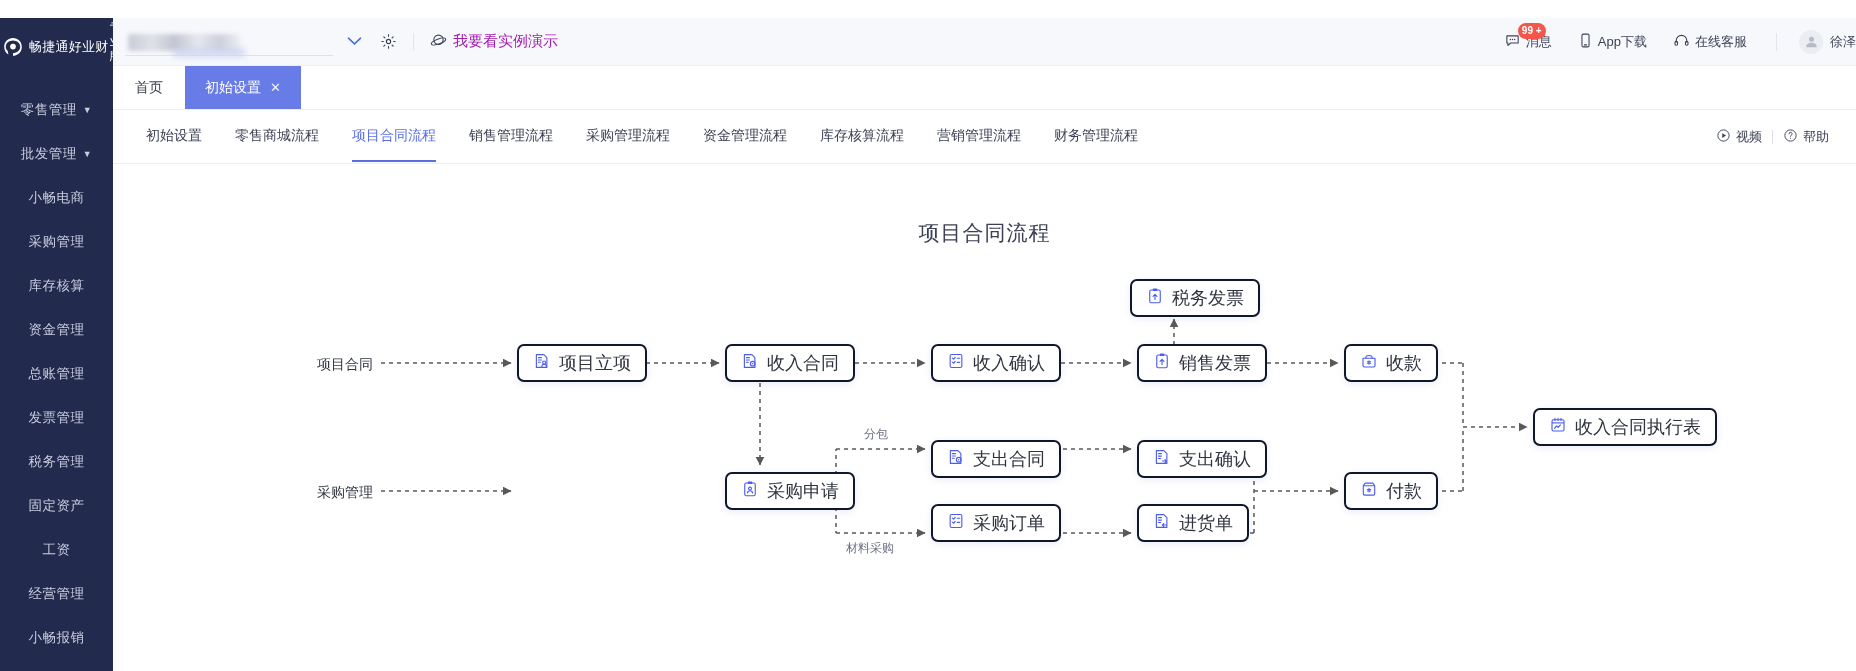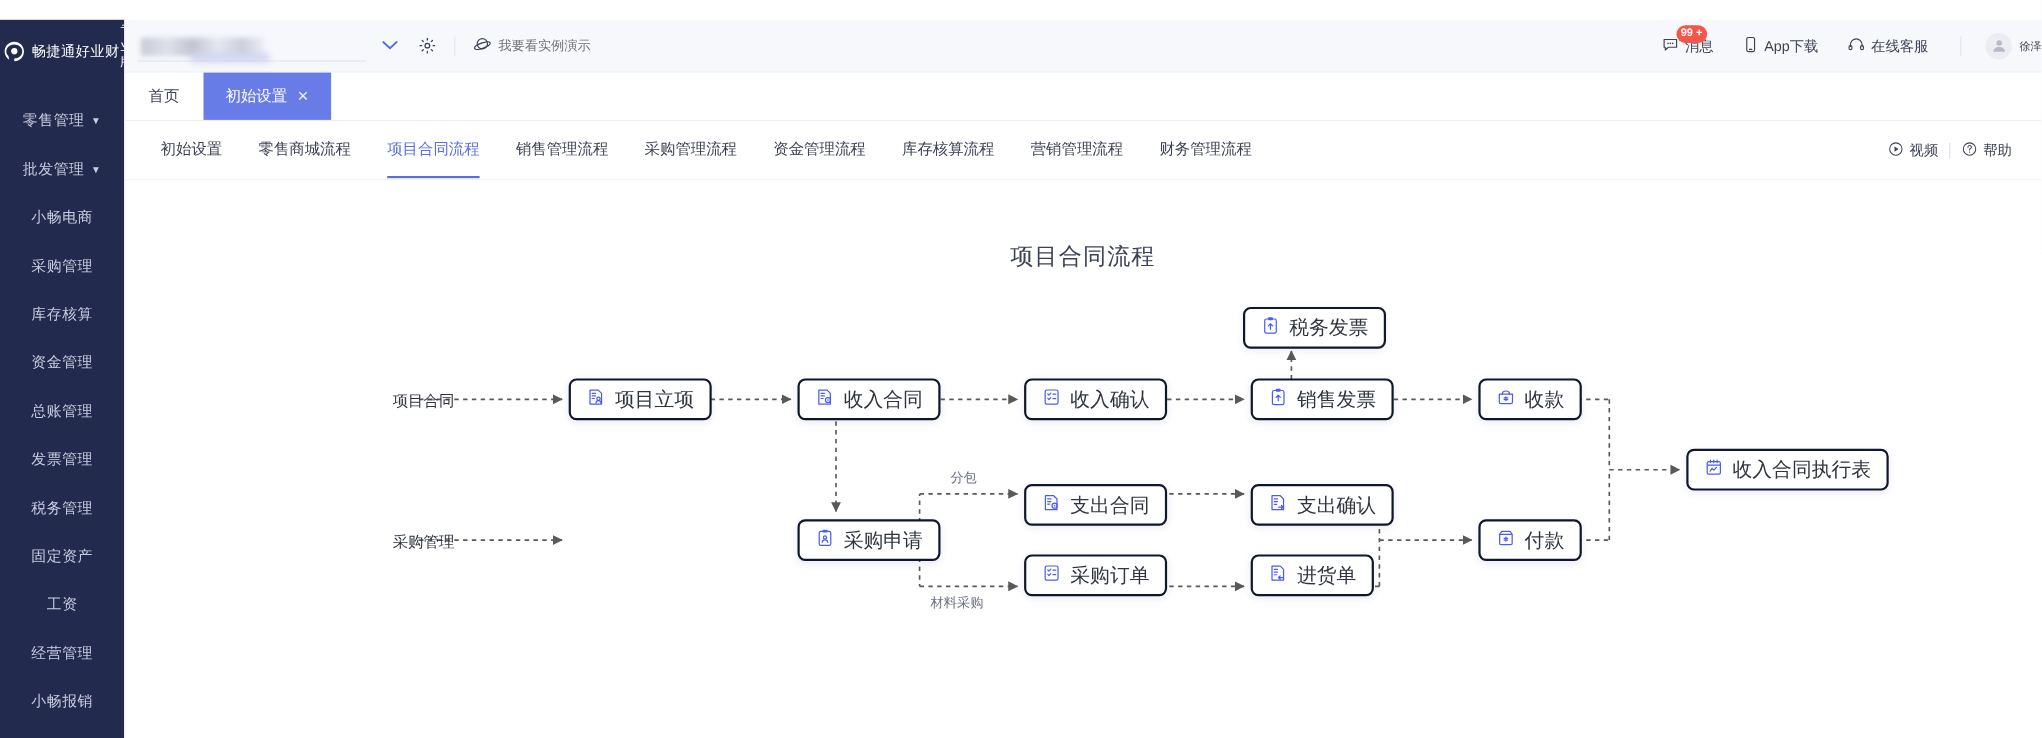--- a/index.html
+++ b/index.html
@@ -58,42 +58,42 @@
     position: absolute; left: 48px; bottom: -2px; width: 72px; height: 9px;
     background:#c8d0f0; filter: blur(3px); opacity:.75;
   }
   .chev-down {
     margin-left: 14px; color: #4b6fe0; font-size: 13px; cursor: pointer;
     line-height: 1;
   }
   .gear { margin-left: 18px; cursor: pointer; display:flex; }
   .hdr-sep { width:1px; height:18px; background:#e2e5ee; margin:0 16px; }
   .demo-link {
-    display: flex; align-items: center; gap: 6px; color: #737373;
-    font-size: 12px; cursor: pointer;
+    display: flex; align-items: flex-start; gap: 6px; color: #a21caf;
+    font-size: 15px; cursor: pointer;
   }
   .hdr-right {
     margin-left: auto; display: flex; align-items: center; gap: 0;
     padding-right: 0; height: 100%;
   }
   .hdr-btn {
     display:flex; align-items:center; gap:5px; color:#3d4155; font-size:13px;
     cursor:pointer; position: relative; padding: 0 13px; height: 100%;
   }
   .badge {
     position:absolute; top:5px; left:27px; background:#f5564a; color:#fff;
     font-size:10px; line-height:1; padding:2.5px 4px 3px; border-radius:8px;
     font-weight:bold; white-space:nowrap;
   }
   .avatar-wrap { display:flex; align-items:center; gap:7px; padding-left: 6px;}
   .avatar {
     width: 24px; height: 24px; border-radius: 50%; background:#ebedf2;
     display:flex; align-items:center; justify-content:center;
   }
-  .user-name { color:#3d4155; font-size:10px; white-space:nowrap; }
+  .user-name { color:#3d4155; font-size:13px; white-space:nowrap; }
 
   
   .tabstrip {
     position: absolute; left: 113px; top: 66px; right: 0; height: 44px;
     background: #fff; display: flex; align-items: stretch;
     border-bottom: 1px solid #eceef5;
   }
   .tab-home {
     display:flex; align-items:center; padding: 0 22px; color:#3d4155;
     font-size:14px; cursor:pointer;
@@ -139,21 +139,20 @@
     height: 38px; padding: 0 14px; background:#fff;
     border: 2px solid #0f172a; border-radius: 7px;
     box-shadow: 0 2px 7px rgba(98,110,200,.13);
     font-size: 18px; color:#2f3murk; color:#2f343f; white-space:nowrap;
     cursor:pointer; z-index: 5;
   }
   .node svg { flex: 0 0 auto; }
   .row-label {
     position:absolute; font-size:14px; color:#2f343f; white-space:nowrap;
     z-index:4;
-    margin-left:40px;
   }
   .edge-label {
     position:absolute; font-size:12px; color:#6b7080; white-space:nowrap;
     z-index:6; background:#fff; padding: 0 2px;
   }
 </style>
 </head>
 <body>
 
 <div class="app">

